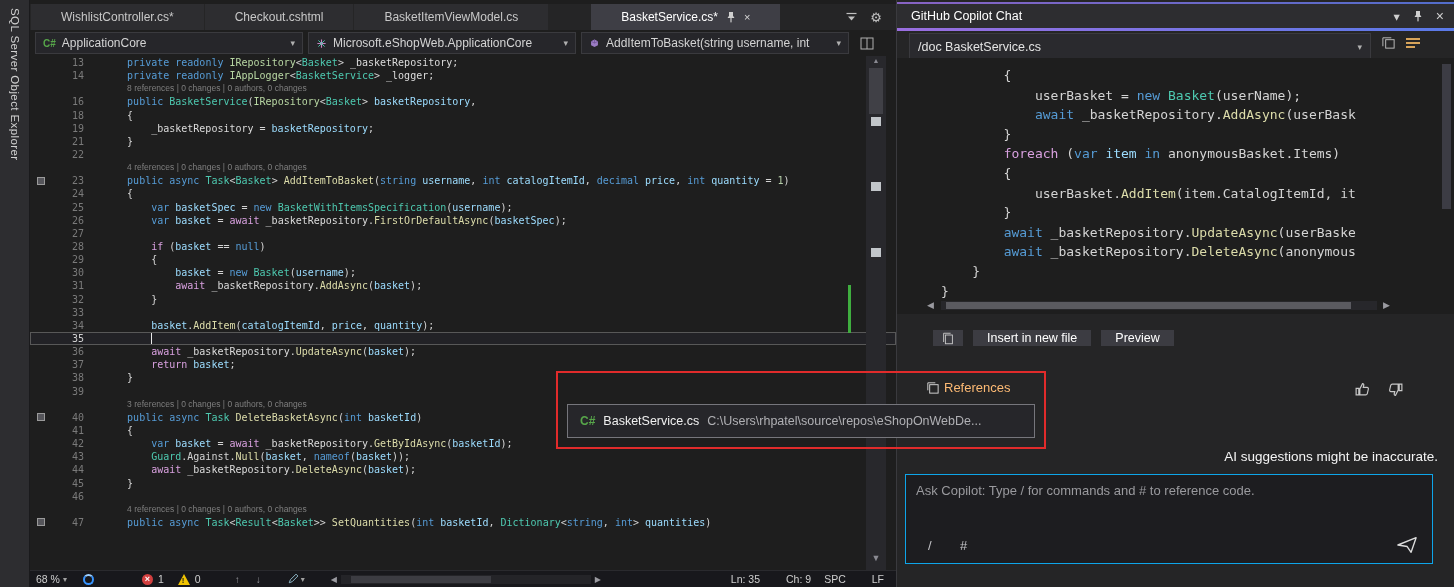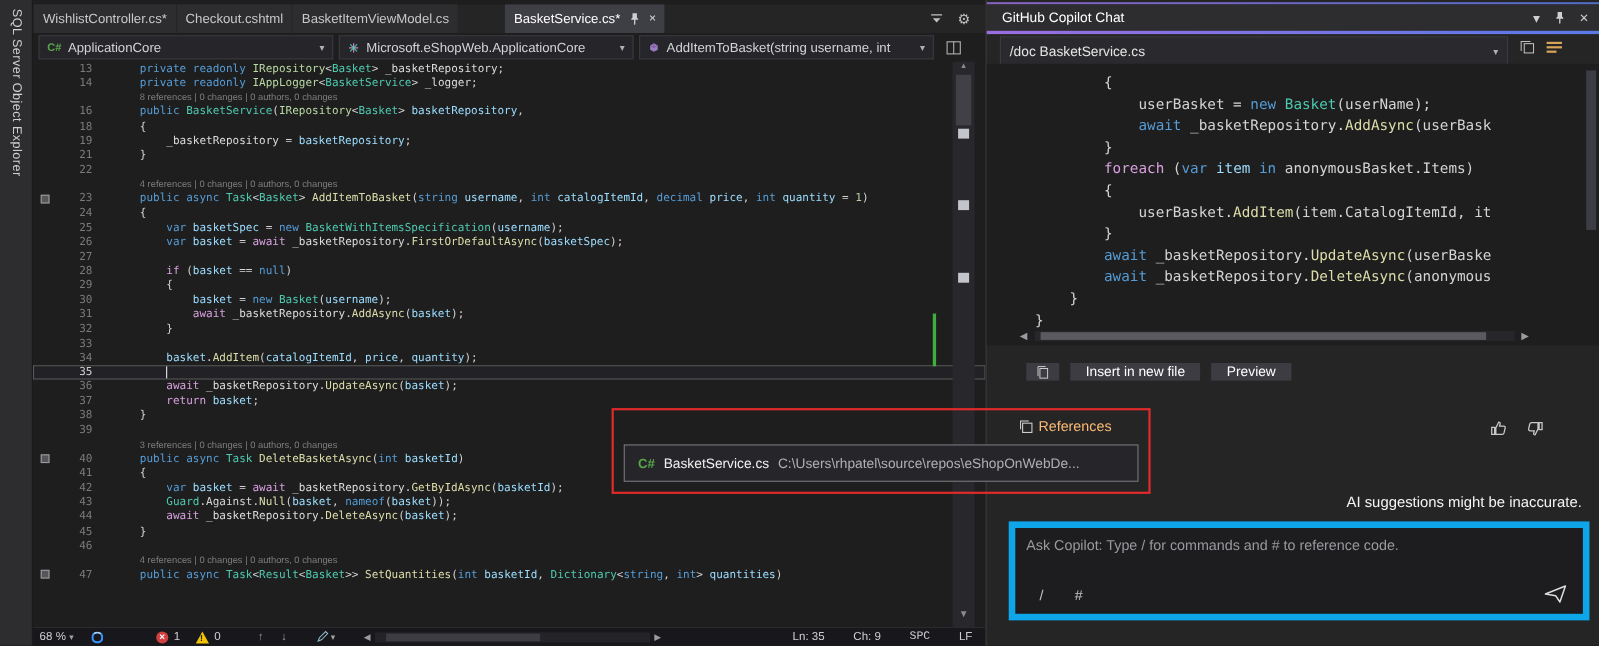--- a/index.html
+++ b/index.html
@@ -8,21 +8,21 @@
   #app { position:relative; width:1454px; height:587px; background:#1e1e1e; }
 
   
   #left-strip { position:absolute; left:0; top:0; width:30px; height:100%; background:#2d2d30; border-right:1px solid #1a1a1c; }
   .vert-label { writing-mode:vertical-rl; text-orientation:sideways; font-size:11.5px; color:#d0d0d0; padding-top:8px; margin-left:9px; letter-spacing:.4px; white-space:nowrap; }
 
   
   #editor-region { position:absolute; left:30px; top:0; width:866px; height:587px; background:#1e1e1e; }
 
   #tab-bar { position:absolute; left:0; top:4px; right:0; height:26px; background:#252526; display:flex; align-items:stretch; }
-  .tab { display:flex; align-items:center; gap:8px; padding:0 8px; background:#2d2d30; color:#c8c8c8; font-size:12px; margin-left:1px; white-space:nowrap; }
+  .tab { display:flex; align-items:center; gap:8px; padding:0 30px; background:#2d2d30; color:#c8c8c8; font-size:12px; margin-left:1px; white-space:nowrap; }
   .tab.active { background:#3e3e45; color:#ffffff; }
   .tab-spacer { width:42px; }
   .tab-ic { font-size:11px; color:#d8d8d8; line-height:1; }
   #tabbar-icons { margin-left:auto; display:flex; align-items:center; gap:12px; padding-right:14px; color:#c0c0c0; }
 
   #nav-bar { position:absolute; left:0; top:30px; right:0; height:26px; display:flex; align-items:center; gap:5px; padding-left:5px; background:#1e1e1e; }
   .combo { display:flex; align-items:center; gap:6px; width:268px; height:22px; border:1px solid #3a3a3e; background:#26262a; padding:0 7px; color:#d4d4d4; font-size:12px; white-space:nowrap; overflow:hidden; }
   .combo .chev { margin-left:auto; font-size:9px; color:#b0b0b0; }
   .csharp-badge { color:#57a64a; font-weight:bold; font-size:10px; }
   #split-icon { margin-left:6px; }
@@ -81,21 +81,21 @@
 
   #cp-actions { position:absolute; left:36px; top:330px; display:flex; gap:10px; }
   .cp-btn { height:16px; background:#3c3c42; color:#ffffff; font-size:12.5px; display:flex; align-items:center; padding:0 14px; border:none; cursor:pointer; font-family:"Liberation Sans",sans-serif; }
   .cp-iconbtn { width:30px; justify-content:center; padding:0; }
 
   #cp-refs { position:absolute; left:28px; top:380px; display:flex; gap:4px; color:#fdba74; font-size:13px; }
   #cp-thumbs { position:absolute; right:50px; top:381px; display:flex; gap:16px; }
   .thumb-down { transform:rotate(180deg); }
   #cp-disclaimer { position:absolute; right:16px; top:449px; color:#f4f4f4; font-size:13.5px; }
 
-  #cp-input { position:absolute; left:20px; top:474px; width:528px; height:90px; border:6px solid #0ea5e9; background:#1d1d20; }
+  #cp-input { position:absolute; left:8px; top:474px; width:528px; height:90px; border:1px solid #0ea5e9; background:#1d1d20; }
   #cp-input textarea { width:100%; height:48px; background:transparent; border:none; outline:none; resize:none; color:#dcdcdc; font-size:13px; font-family:"Liberation Sans",sans-serif; padding:8px 10px; }
   #cp-input textarea::placeholder { color:#9a9a9e; }
   .cmd-char { position:absolute; bottom:10px; font-size:13px; color:#c4c4c8; cursor:pointer; }
   #slash-btn { left:22px; } #hash-btn { left:54px; }
   #send-btn { position:absolute; right:14px; bottom:8px; cursor:pointer; }
 
   
   #reference-box { position:absolute; left:567px; top:404px; width:468px; height:34px; border:1px solid #76767c; background:#26262a; display:flex; align-items:center; gap:8px; padding:0 12px; font-size:12.5px; z-index:55; overflow:hidden; white-space:nowrap; }
   #reference-box .file { color:#f0f0f0; }
   #reference-box .path { color:#b0b0b4; }
@@ -246,21 +246,21 @@
       </span>
       <span class="pen-chev">▾</span>
       <span class="sb-arrow" style="margin-left:26px; font-size:8px;">◀</span>
       <span class="h-channel">
         <span class="h-thumb"></span>
       </span>
       <span class="sb-arrow" style="font-size:8px;">▶</span>
       <span class="sb-right">
         <span>Ln: 35</span>
         <span style="margin-left:26px;">Ch: 9</span>
-        <span style="margin-left:26px;font-family:Liberation Mono, monospace;">SPC</span>
+        <span style="margin-left:13px;">SPC</span>
         <span style="margin-left:26px; margin-right:12px;">LF</span>
       </span>
     </div>
   </div>
 
   <div id="copilot-panel">
     <div class="cp-topline"></div>
     <div id="cp-title">
       <span>GitHub Copilot Chat</span>
       <span class="icons">

